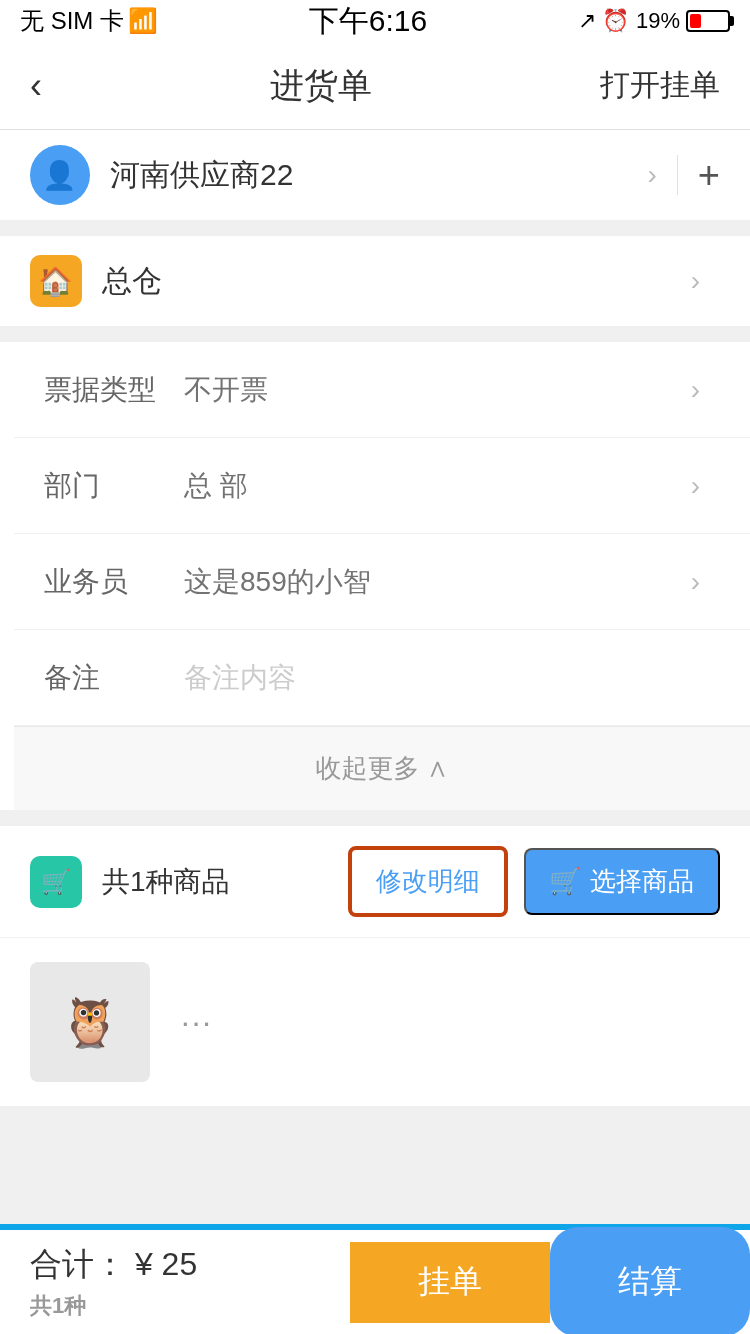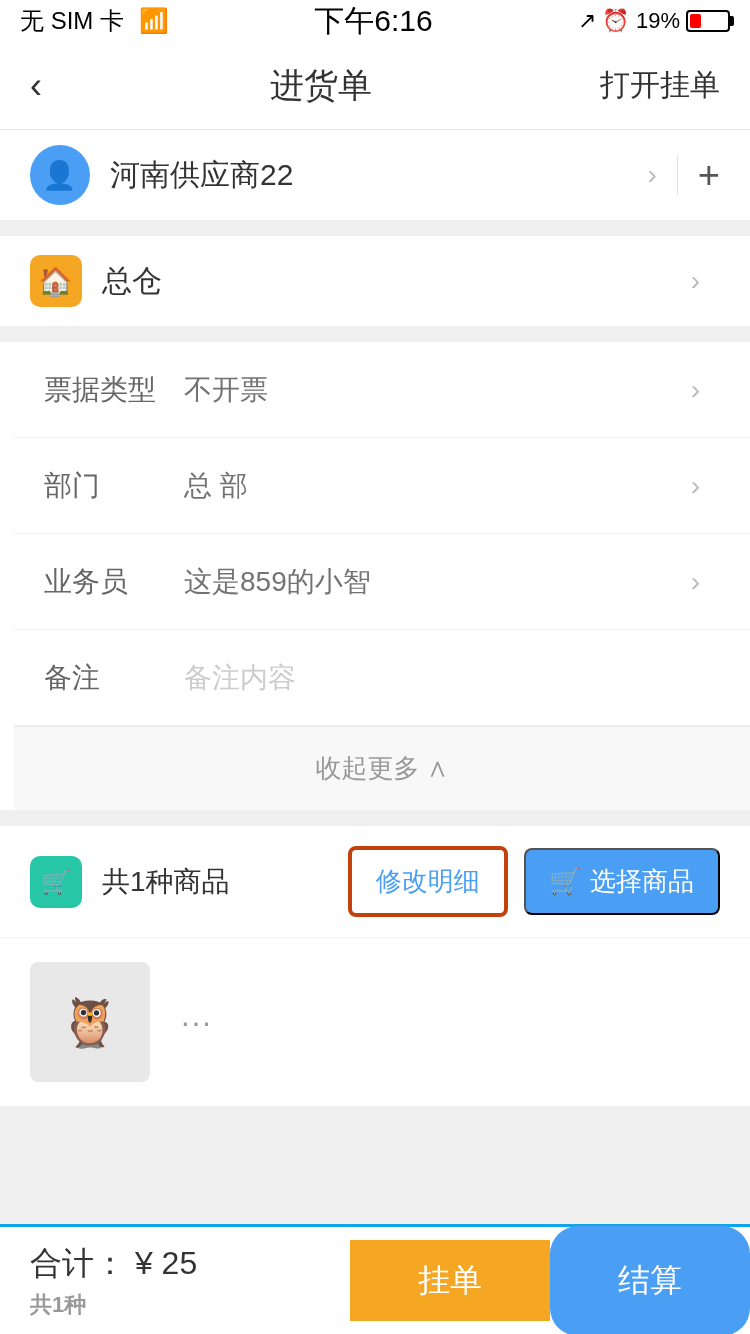--- a/index.html
+++ b/index.html
@@ -17,21 +17,21 @@
     .status-bar {
       height: 42px;
       background: #fff;
       display: flex;
       align-items: center;
       justify-content: space-between;
       padding: 0 20px;
       font-size: 24px;
       color: #000;
     }
-    .status-left { display: flex; align-items: center; gap: 15px; }
+    .status-left { display: flex; align-items: center; gap: 4px; }
     .status-center { font-size: 30px; font-weight: 500; }
     .status-right { display: flex; align-items: center; gap: 6px; font-size: 22px; }
     .battery-icon {
       width: 44px; height: 22px; border: 2px solid #000; border-radius: 4px;
       position: relative; display: inline-flex; align-items: center; padding: 2px;
     }
     .battery-icon::after {
       content: ''; position: absolute; right: -6px; top: 50%; transform: translateY(-50%);
       width: 4px; height: 10px; background: #000; border-radius: 0 2px 2px 0;
     }
@@ -191,21 +191,21 @@
     .more-btn { font-size: 32px; color: #999; padding: 10px; }
 
     
     .bottom-bar {
       position: fixed;
       bottom: 0; left: 0; width: 750px;
       height: 110px;
       display: flex;
       align-items: center;
       background: #fff;
-      border-top: 3px solid #0ea5e9;
+      border-top: 6px solid #0ea5e9;
     }
     .total-section {
       flex: 1;
       padding: 0 30px;
     }
     .total-amount { font-size: 32px; color: #333; font-weight: 500; }
     .total-sub { font-size: 22px; color: #999; margin-top: 4px; font-weight: bold; }
     .btn-suspend {
       width: 200px; height: 81px;
       background: #f5a623;

